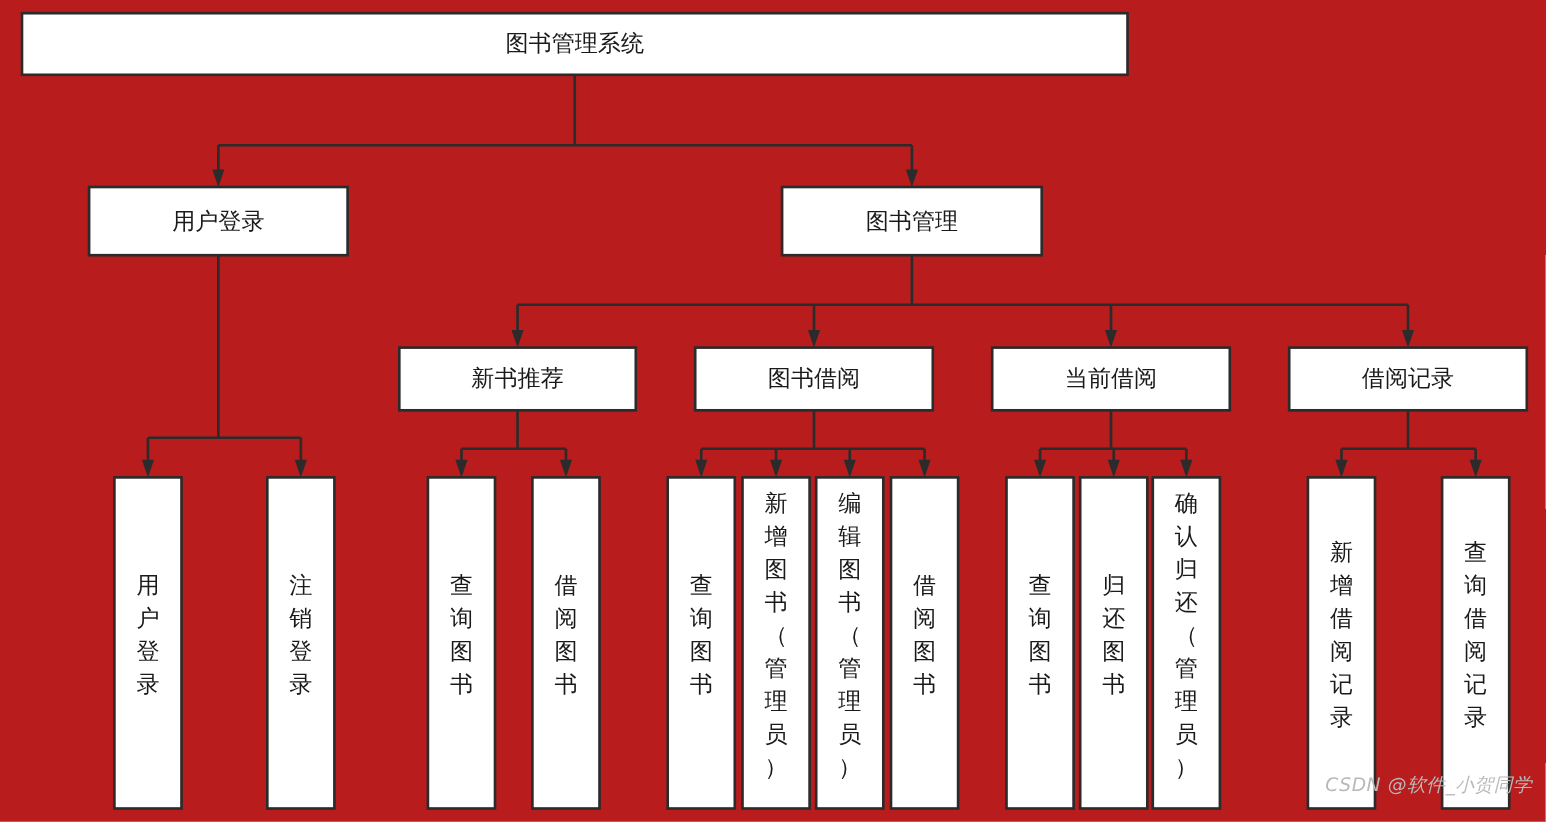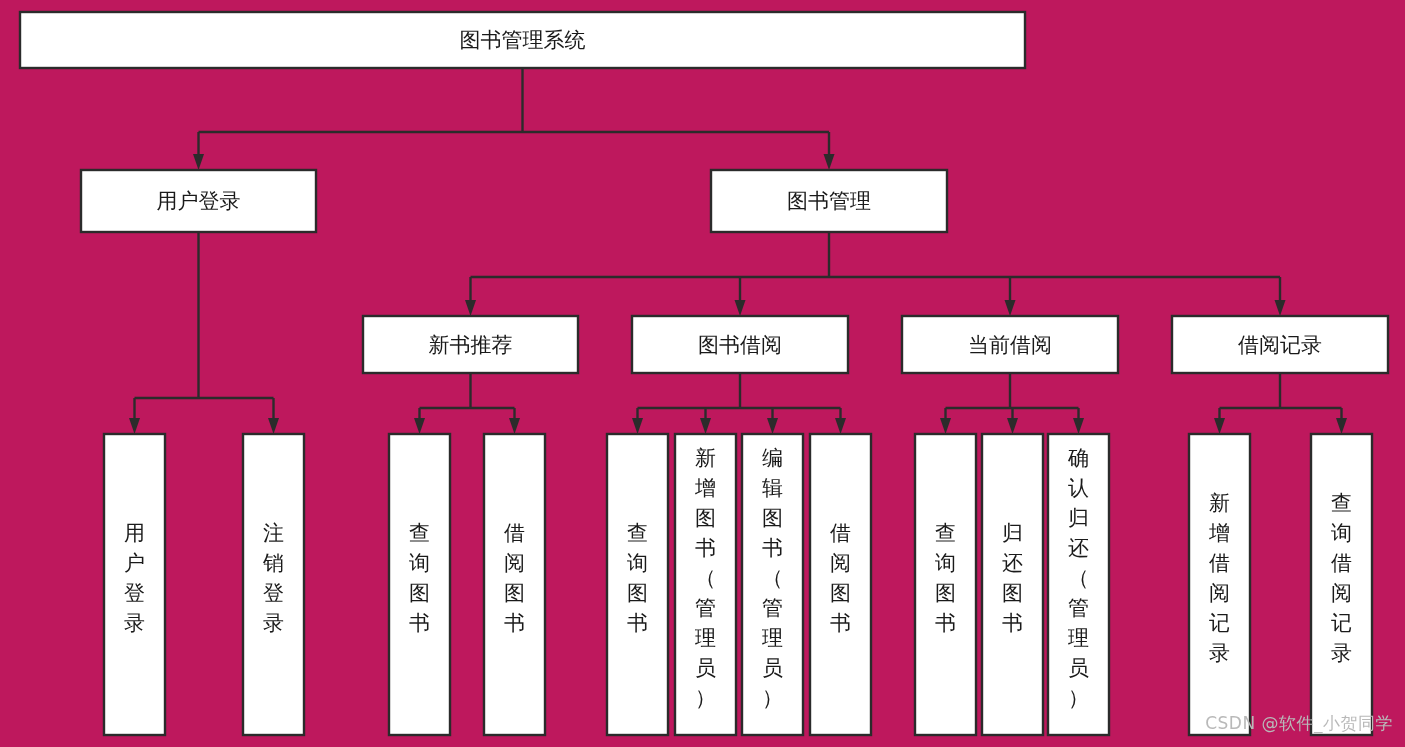--- a/index.html
+++ b/index.html
@@ -11,21 +11,21 @@
   body {
     width: 1405px;
     height: 747px;
     font-family: "DejaVu Sans", "Liberation Sans", sans-serif;
     overflow: hidden;
   }
   #diagram-root {
     position: relative;
     width: 1405px;
     height: 747px;
-    background: #be185d;
+    background: #b91c1c;
   }
   svg#diagram-svg {
     position: absolute;
     left: 0;
     top: 0;
     width: 1405px;
     height: 747px;
     display: block;
   }
   .node-box {
@@ -52,27 +52,28 @@
   }
   .node-label-v {
     font-family: "DejaVu Sans", "Liberation Sans", sans-serif;
     font-size: 21px;
     fill: #1a1a1a;
     text-anchor: middle;
   }
   .watermark {
     position: absolute;
     right: 12px;
-    bottom: 12px;
+    bottom: 22px;
     font-family: "DejaVu Sans", "Liberation Sans", sans-serif;
     font-size: 17px;
     color: #b9b9b9;
     letter-spacing: 0.5px;
     white-space: nowrap;
     user-select: none;
+    font-style: italic;
   }
 </style>
 </head>
 <body>
 
 <div id="diagram-root">
   <svg id="diagram-svg" viewBox="0 0 1405 747">
     <g id="edges-layer">
         <path class="connector" d="M 522.5 68 L 522.5 132"></path>
         <path class="connector" d="M 198.5 132 L 829 132"></path>

